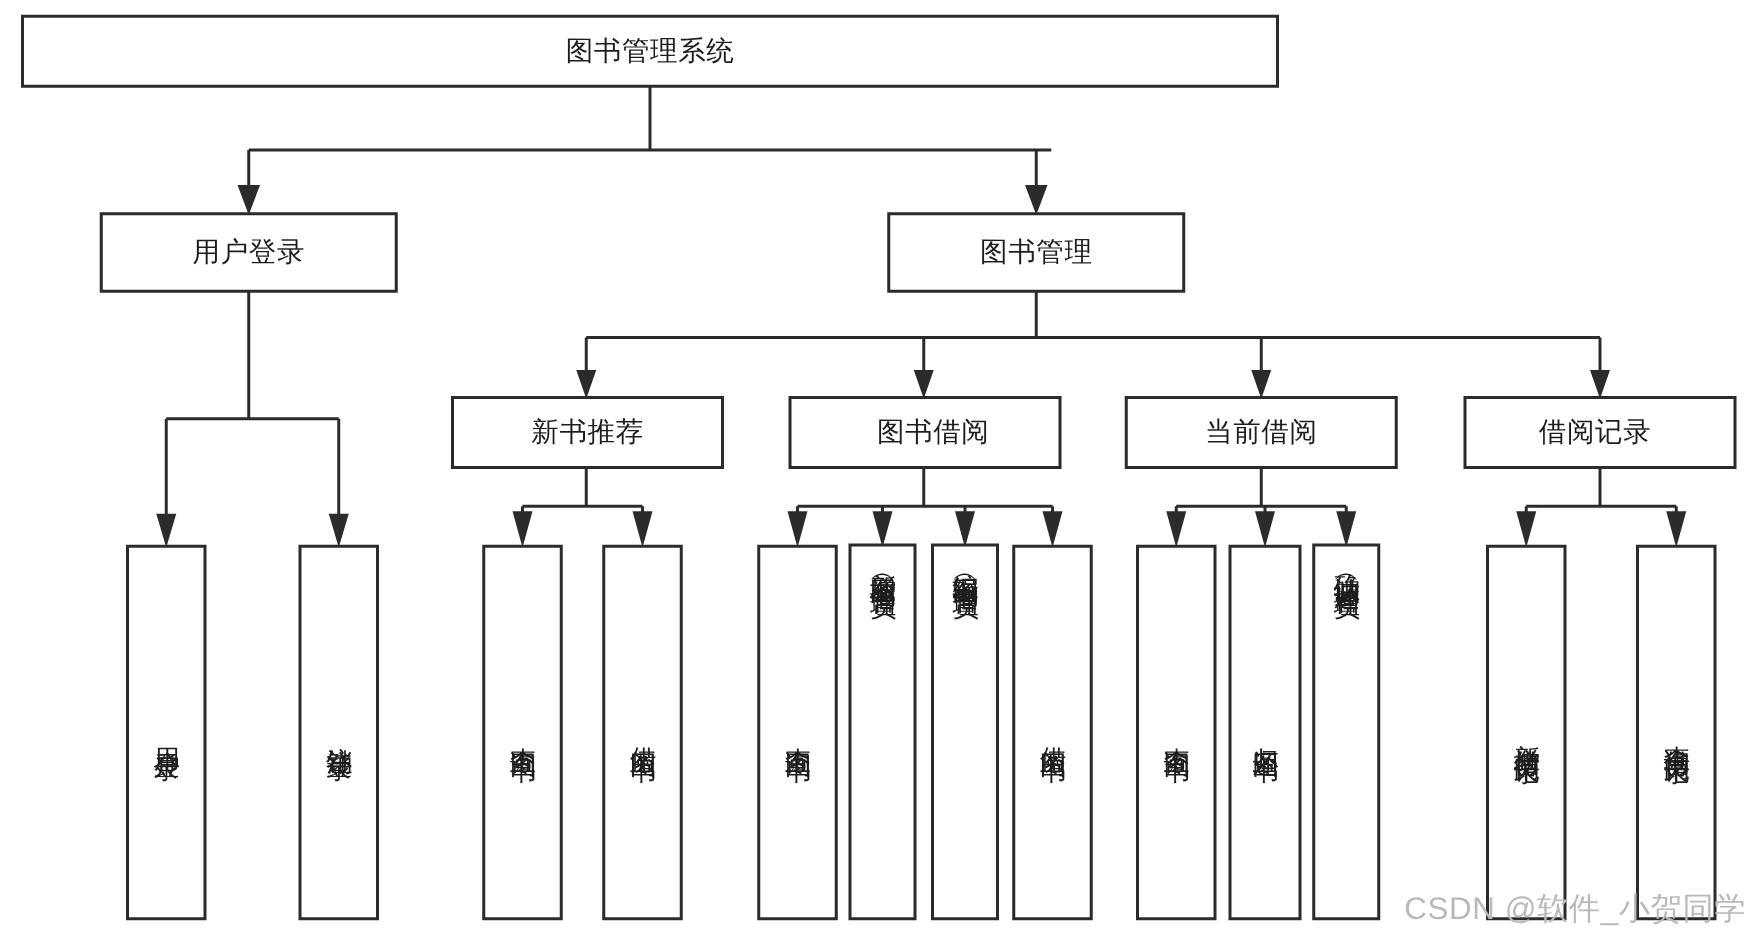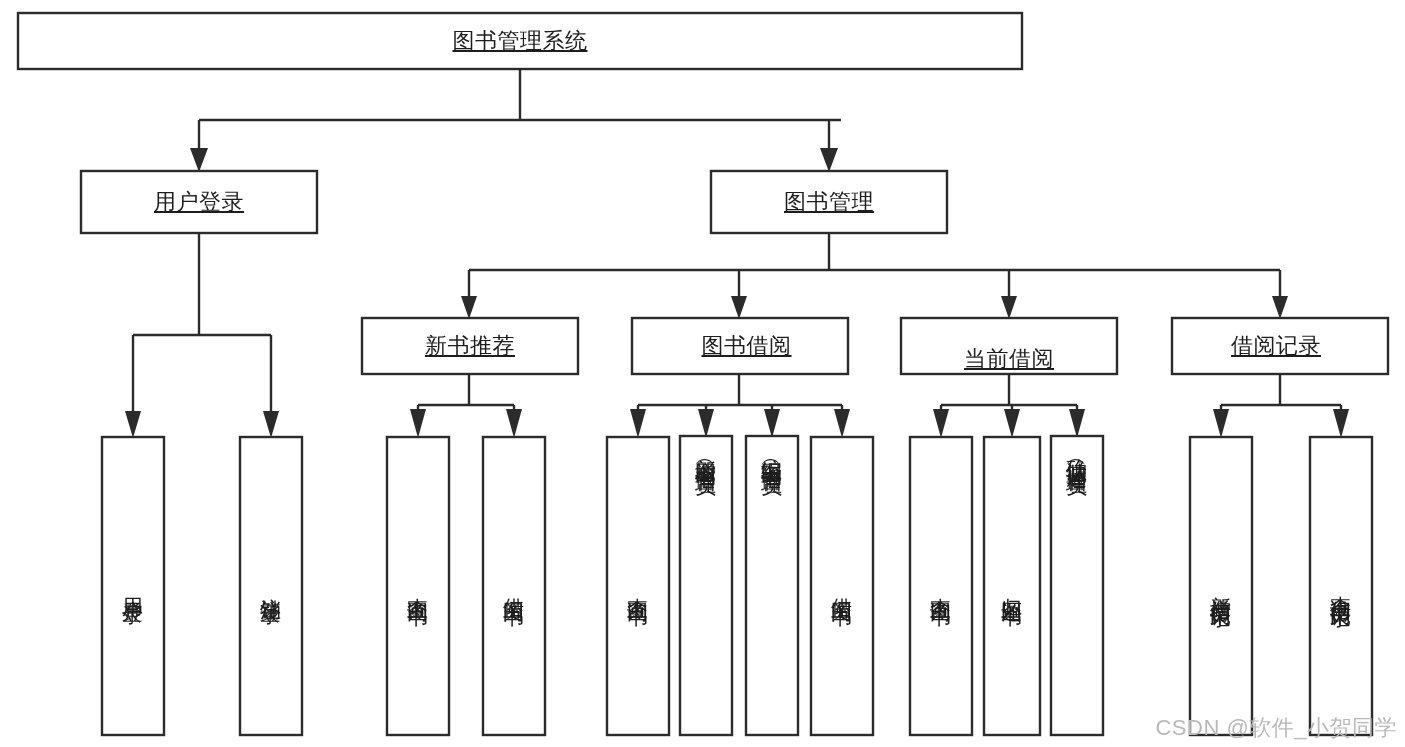--- a/index.html
+++ b/index.html
@@ -62,28 +62,27 @@
     align-items: center;
     justify-content: center;
     pointer-events: none;
   }
   .hlabel-text {
     font-family: "Liberation Sans", "DejaVu Sans", sans-serif;
     font-size: 22px;
     color: #1d1d1d;
     white-space: nowrap;
     letter-spacing: 0.5px;
-    text-decoration: underline;
   }
   #watermark {
     position: absolute;
     right: 8px;
     bottom: 4px;
     font-family: "Liberation Sans", "DejaVu Sans", sans-serif;
-    font-size: 22px;
+    font-size: 25px;
     color: #b9b9b9;
     white-space: nowrap;
     letter-spacing: 0.5px;
   }
 </style>
 </head>
 <body>
 
 <div id="stage">
 
@@ -198,21 +197,21 @@
   </div>
   <div class="hlabel-wrap" style="left:711px; top:171px; width:236px; height:62px;border-radius:31px;">
     <span class="hlabel-text">图书管理</span>
   </div>
   <div class="hlabel-wrap" style="left:362px; top:318px; width:216px; height:56px;">
     <span class="hlabel-text">新书推荐</span>
   </div>
   <div class="hlabel-wrap" style="left:632px; top:318px; width:229px; height:56px;">
     <span class="hlabel-text">图书借阅</span>
   </div>
-  <div class="hlabel-wrap" style="left:901px; top:318px; width:216px; height:56px;align-items:flex-end;">
+  <div class="hlabel-wrap" style="left:901px; top:318px; width:216px; height:56px;">
     <span class="hlabel-text">当前借阅</span>
   </div>
   <div class="hlabel-wrap" style="left:1172px; top:318px; width:208px; height:56px;">
     <span class="hlabel-text">借阅记录</span>
   </div>
 
   <div class="vlabel-wrap" style="left:102px; top:437px; width:62px; height:298px;">
     <span class="vlabel-text">用户登录</span>
   </div>
   <div class="vlabel-wrap" style="left:240px; top:437px; width:62px; height:298px;">

